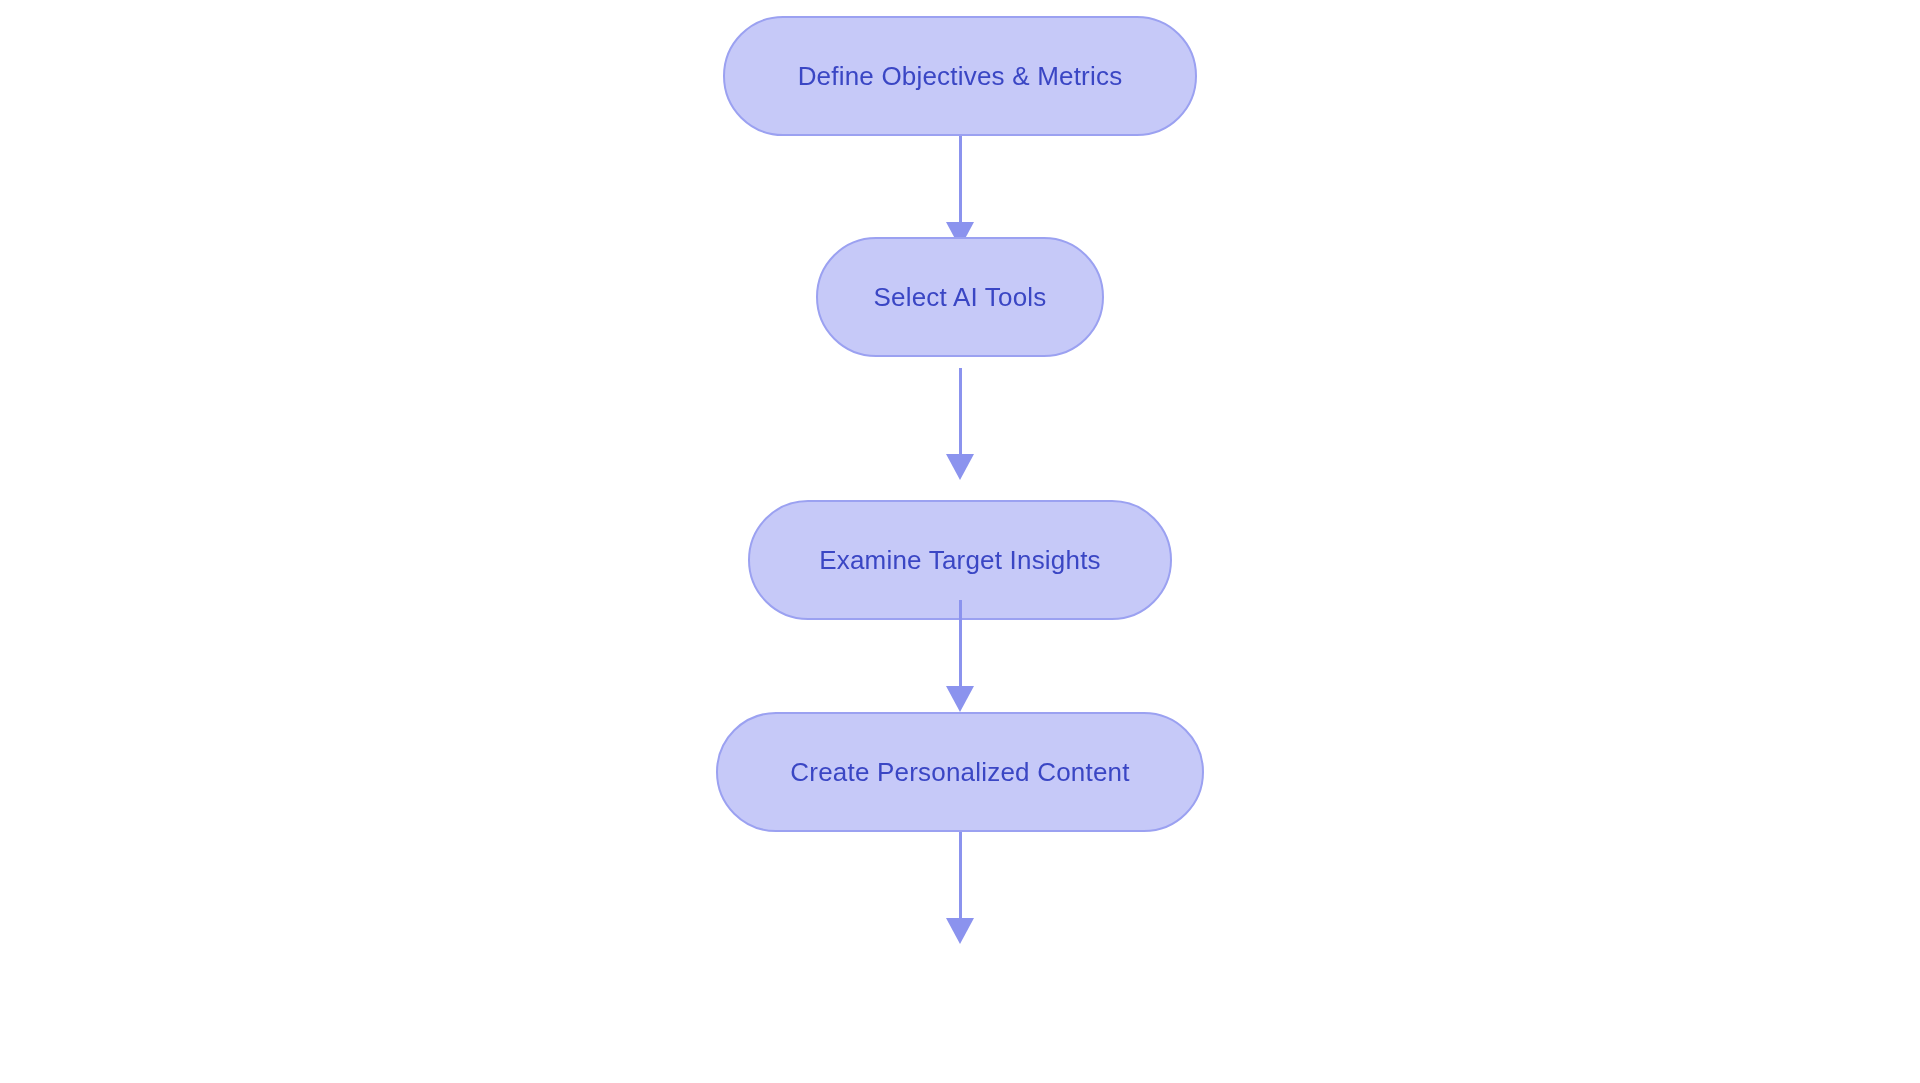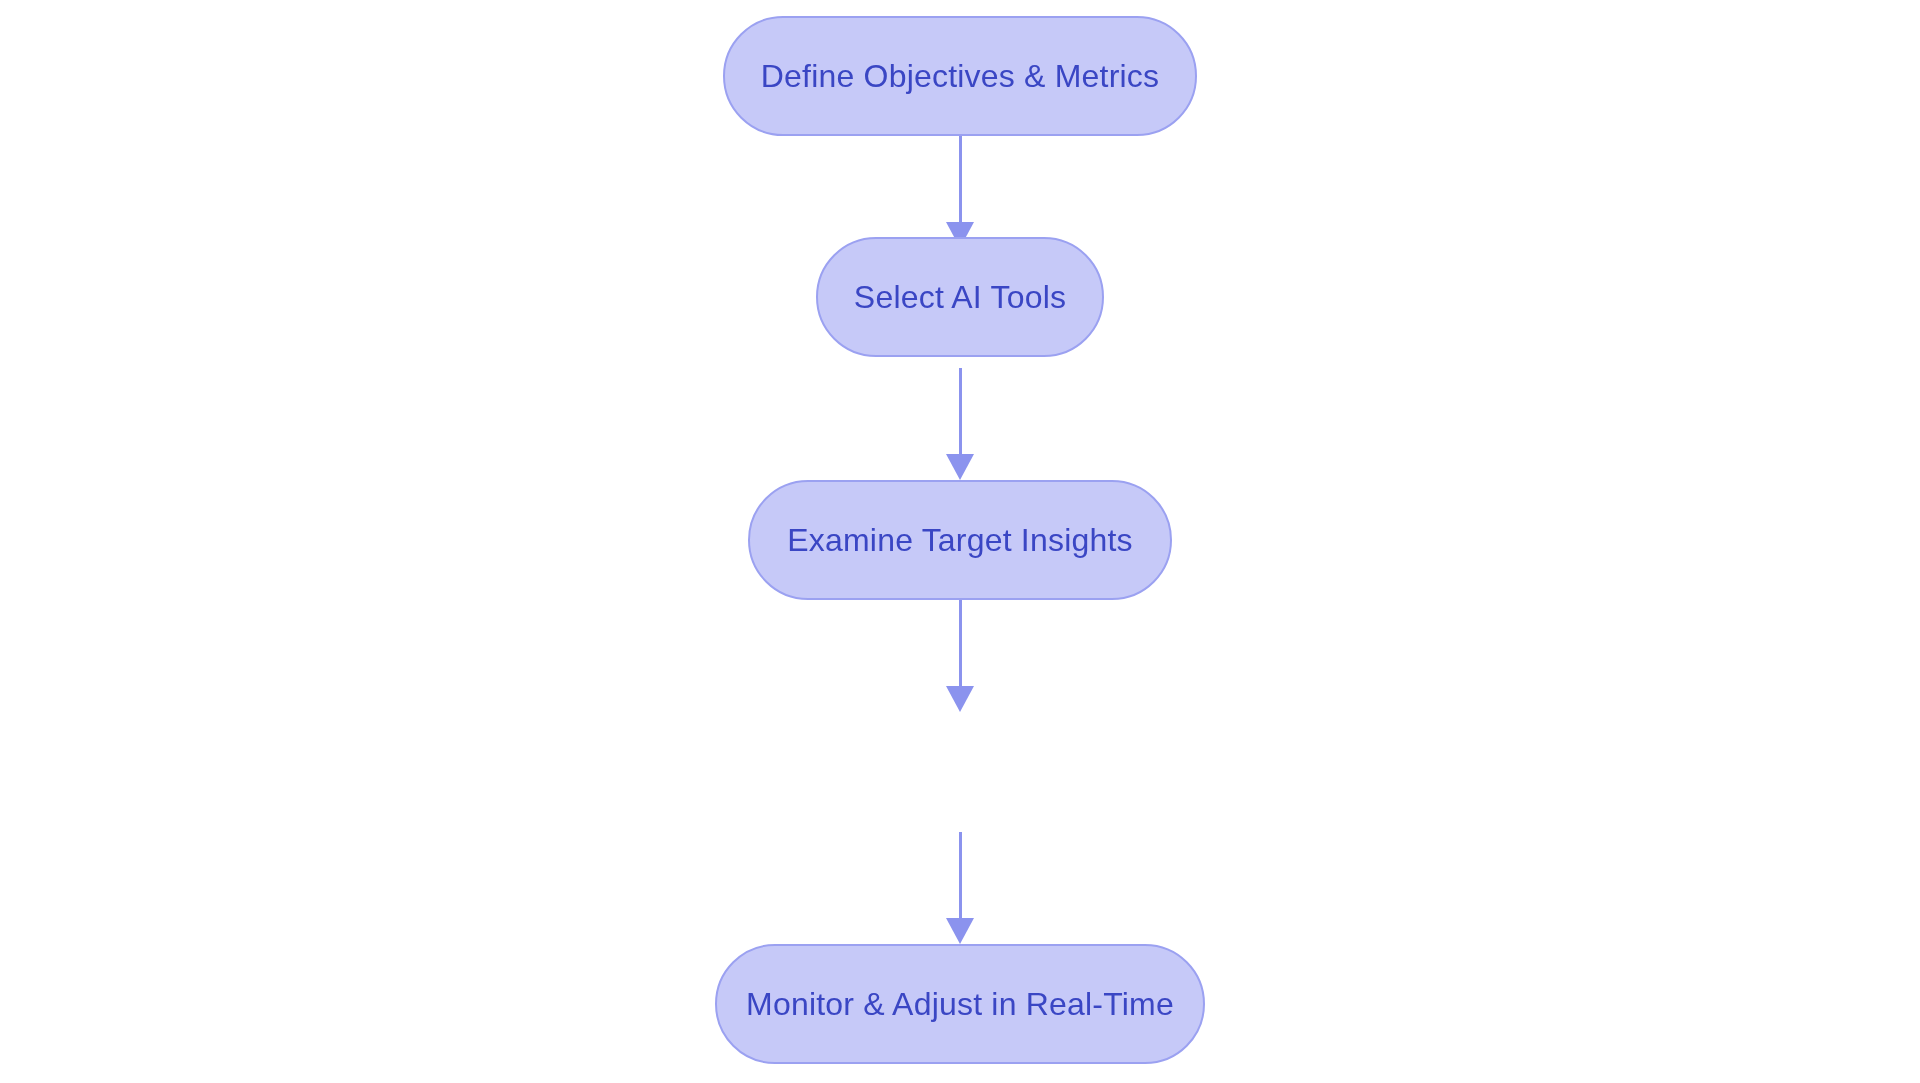--- a/index.html
+++ b/index.html
@@ -23,28 +23,28 @@
     box-sizing: border-box;
     background: var(--node-fill, #c6c9f8);
     border: 2px solid var(--node-border, #9ba1f1);
     border-radius: 60px;
     display: flex;
     align-items: center;
     justify-content: center;
   }
   .flow-node .label {
     color: var(--node-text, #3a46c4);
-    font-size: 32px;
+    font-size: 26px;
     font-weight: 500;
     letter-spacing: 0.2px;
     white-space: nowrap;
   }
   .node-1 { top: 16px;  width: 474px; }
   .node-2 { top: 237px; width: 288px; }
-  .node-3 { top: 480px; width: 424px; justify-content: center; }
+  .node-3 { top: 500px; width: 424px; justify-content: center; }
   .node-4 { top: 712px; width: 488px; }
   .node-5 { top: 944px; width: 490px; }
 
   .flow-arrow {
     position: absolute;
     left: 50%;
     transform: translateX(-50%);
     width: 28px;
     height: 112px;
     display: flex;
@@ -93,23 +93,23 @@
 
   <div class="flow-node node-3">
     <span class="label">Examine Target Insights</span>
   </div>
 
   <div class="flow-arrow arrow-3">
     <div class="shaft"></div>
     <div class="head"></div>
   </div>
 
+  <div class="flow-node node-4">
+    <span class="label">Create Personalized Content</span>
+  </div>
 
   <div class="flow-arrow arrow-4">
     <div class="shaft"></div>
     <div class="head"></div>
   </div>
 
-  <div class="flow-node node-5">
-    <span class="label">Monitor &amp; Adjust in Real-Time</span>
-  </div>
 
 </div>
 
 </body></html>

